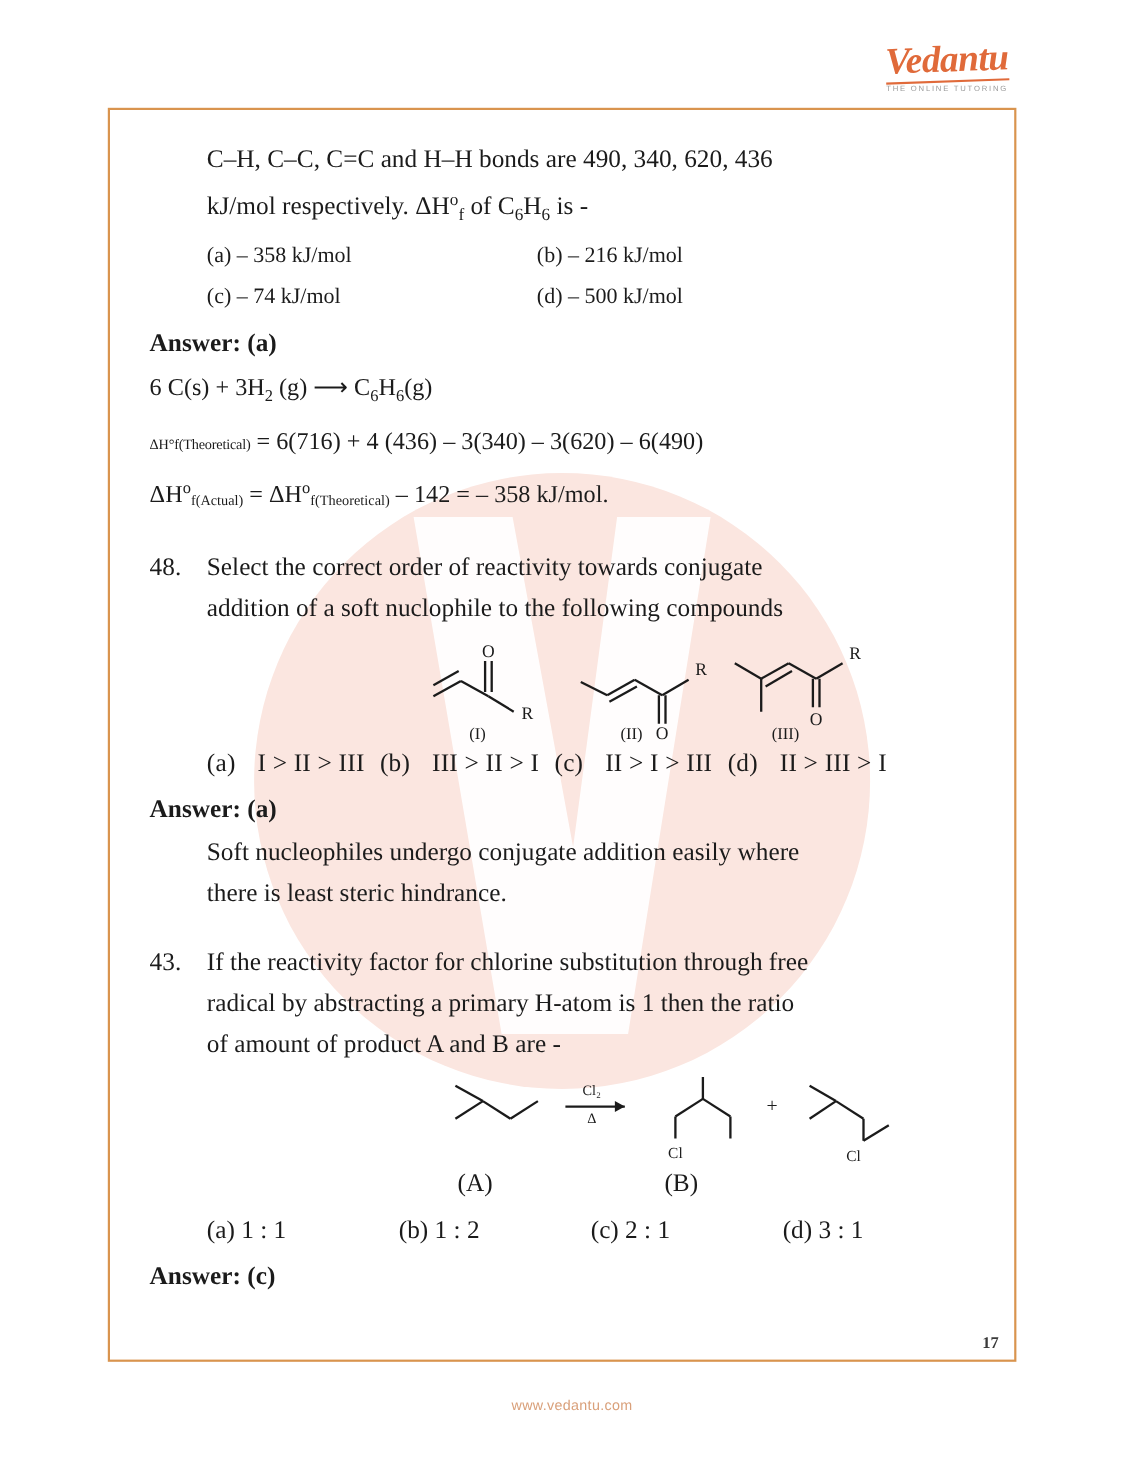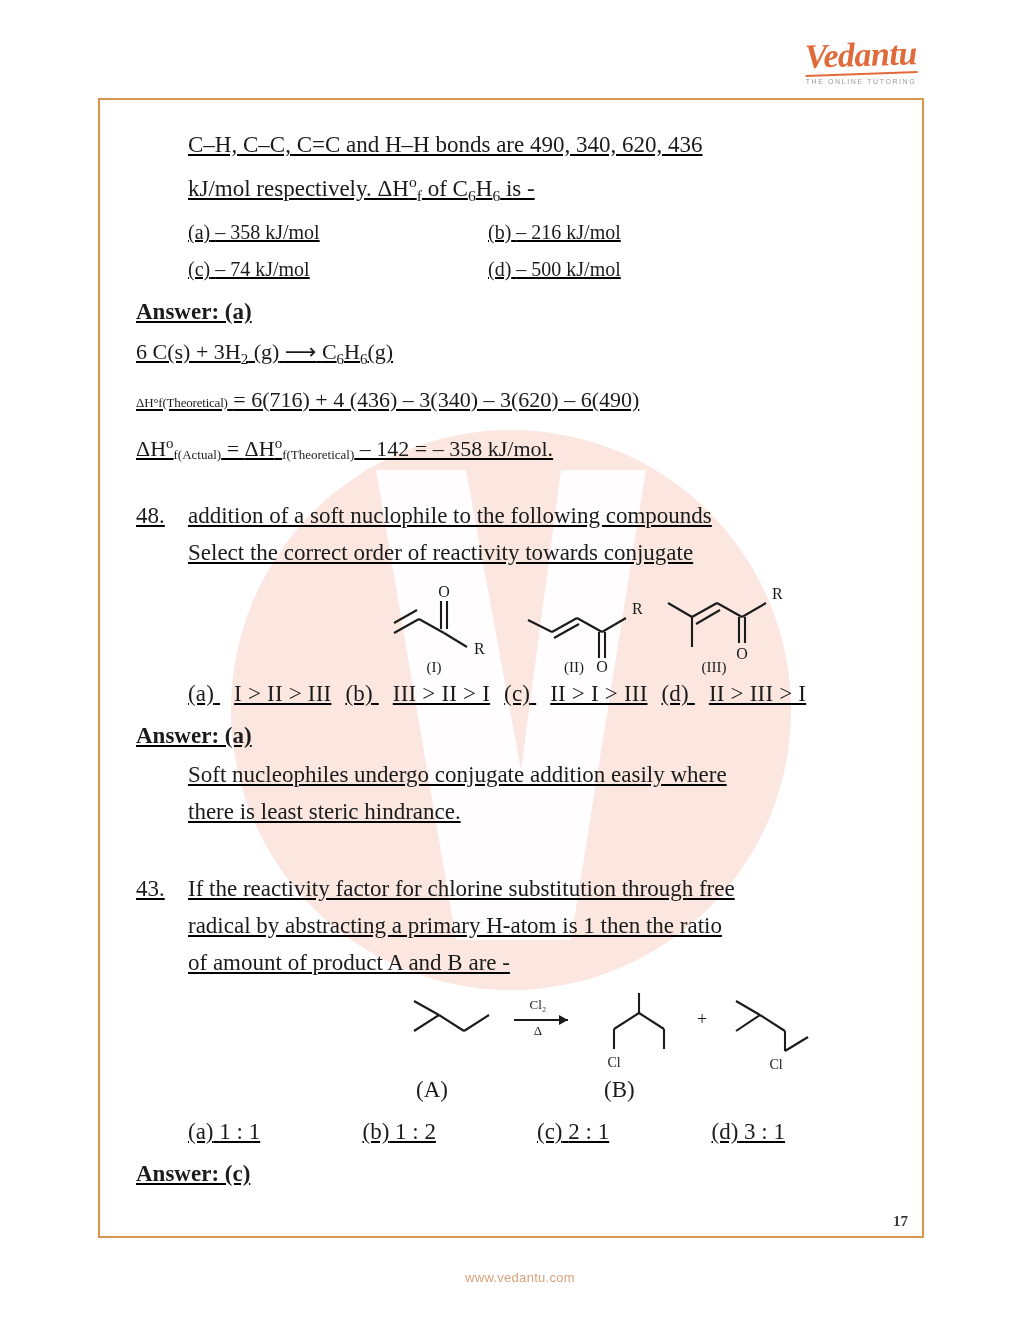--- a/index.html
+++ b/index.html
@@ -52,21 +52,20 @@
   .page {
     position: absolute;
     left: 98px;
     top: 98px;
     width: 826px;
     height: 1140px;
     border: 2px solid #d9944e;
     box-sizing: border-box;
     background: transparent;
     overflow: hidden;
-    text-decoration: underline;
   }
 
   
   .watermark {
     position: absolute;
     left: 50%;
     top: 330px;
     transform: translateX(-50%);
     width: 560px;
     height: 560px;
@@ -268,22 +267,22 @@
       <span>= 6(716) + 4 (436) – 3(340) – 3(620) – 6(490)</span>
     </div>
 
     <div class="eq">
       <span>ΔH</span><sup>o</sup><span class="sub-sm">f(Actual)</span><span> = </span><span>ΔH</span><sup>o</sup><span class="sub-sm">f(Theoretical)</span><span> – 142 = – 358 kJ/mol.</span>
     </div>
 
     <div class="numbered">
       <div class="qnum">48.</div>
       <div class="qbody">
+        <div>Select the correct order of reactivity towards conjugate</div>
         <div>addition of a soft nuclophile to the following compounds</div>
-        <div>Select the correct order of reactivity towards conjugate</div>
       </div>
     </div>
 
     <div class="struct-row">
       <svg width="754" height="100" viewBox="0 0 754 100">
 
         <g stroke="#1b1b1b" stroke-width="2.1" fill="none">
           <line x1="258" y1="58" x2="283" y2="44"></line>
           <line x1="258" y1="48" x2="281" y2="35"></line>
           <line x1="283" y1="44" x2="308" y2="58"></line>
@@ -326,21 +325,21 @@
 
     <div class="opt-inline">
       <span><span>(a)</span> <span>I &gt; II &gt; III</span></span><span><span>(b)</span> <span>III &gt; II &gt; I</span></span><span><span>(c)</span> <span>II &gt; I &gt; III</span></span><span><span>(d)</span> <span>II &gt; III &gt; I</span></span>
     </div>
 
     <div class="answer">Answer: (a)</div>
 
     <div class="q-line indent">Soft nucleophiles undergo conjugate addition easily where</div>
     <div class="q-line indent">there is least steric hindrance.</div>
 
-    <div class="numbered" style="margin-top:40px">
+    <div class="numbered" style="margin-top:26px">
       <div class="qnum">43.</div>
       <div class="qbody">
         <div>If the reactivity factor for chlorine substitution through free</div>
         <div>radical by abstracting a primary H-atom is 1 then the ratio</div>
         <div>of amount of product A and B are -</div>
       </div>
     </div>
 
     <div class="rxn-row">
       <svg width="754" height="90" viewBox="0 0 754 90">

